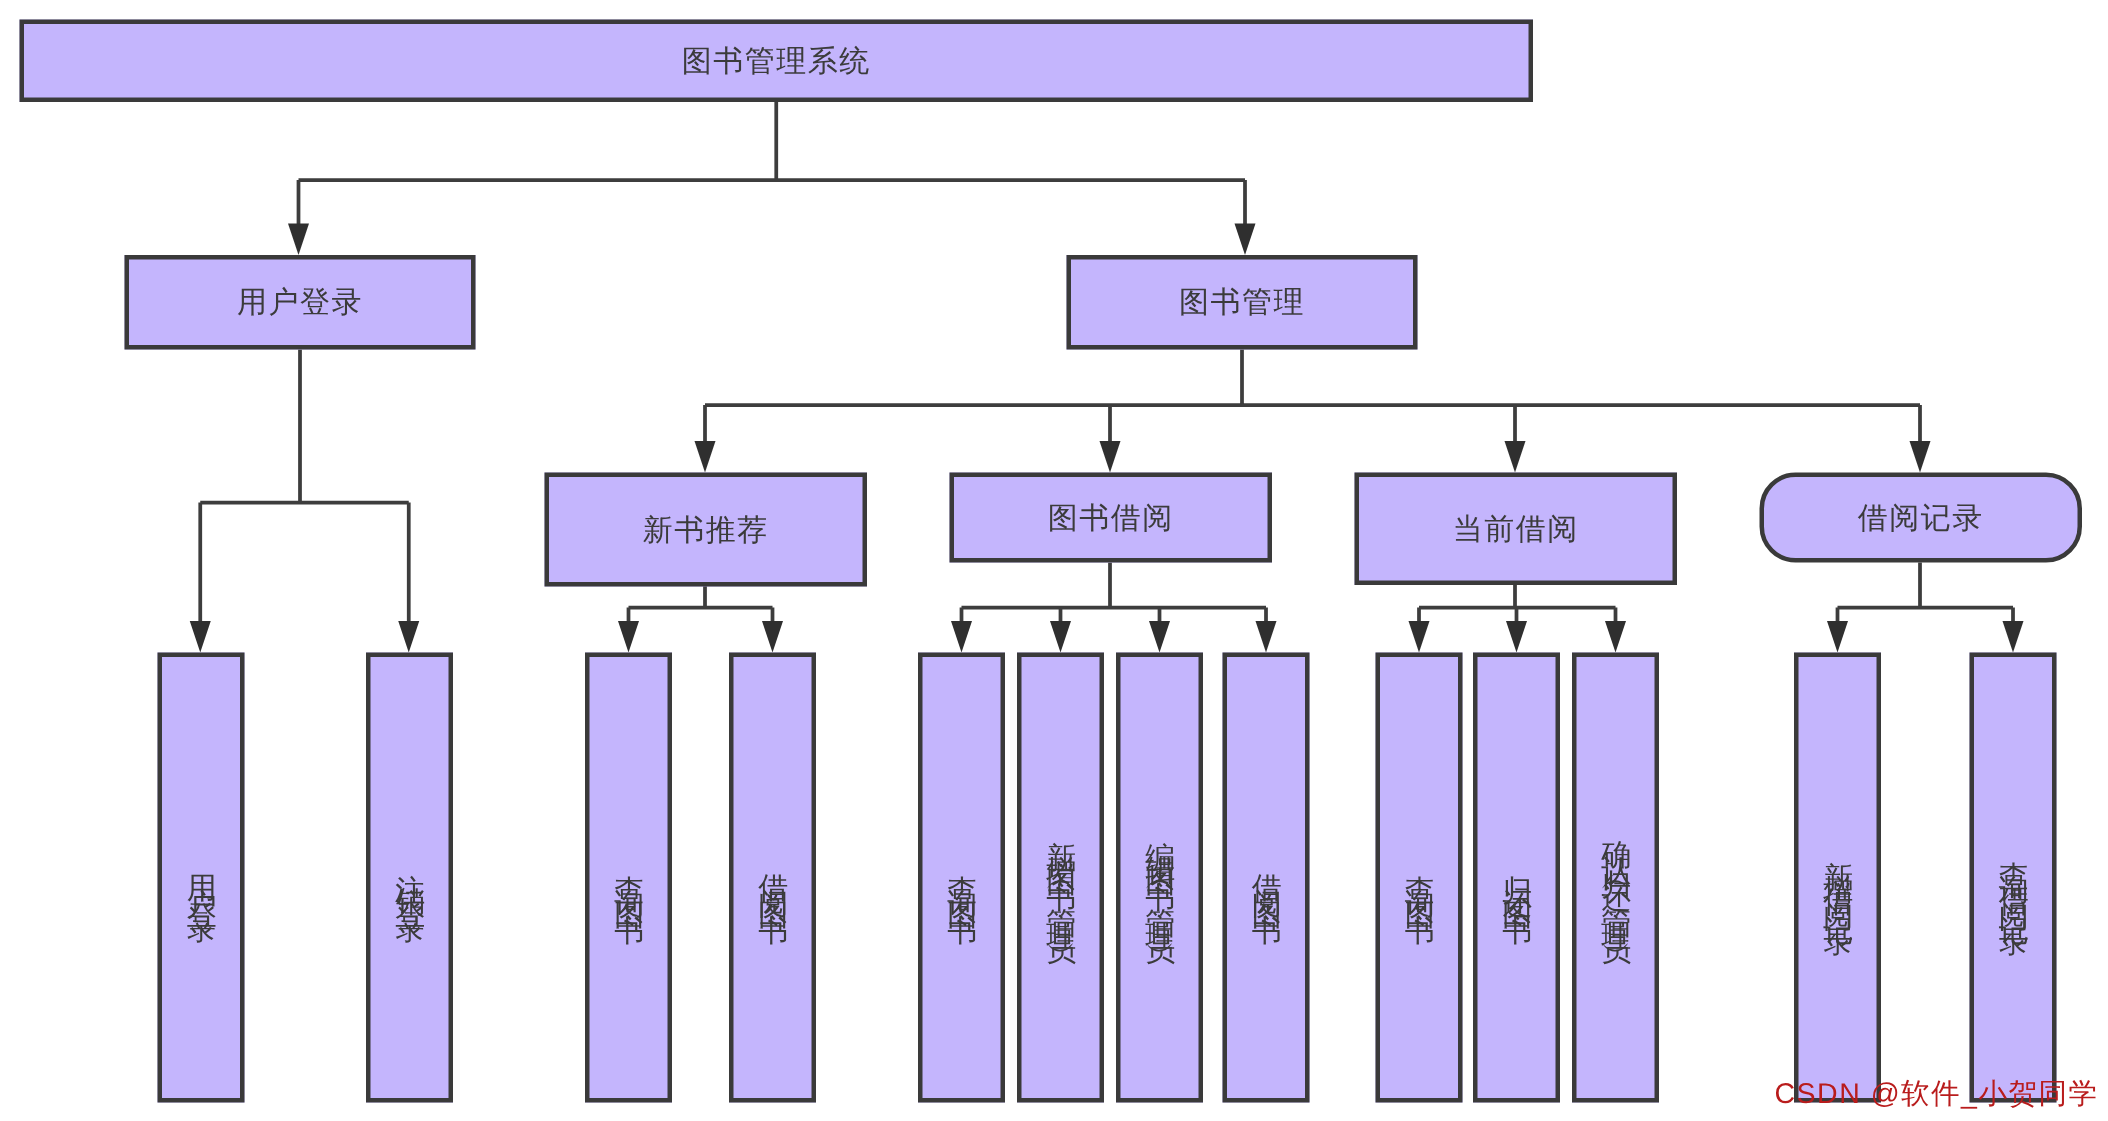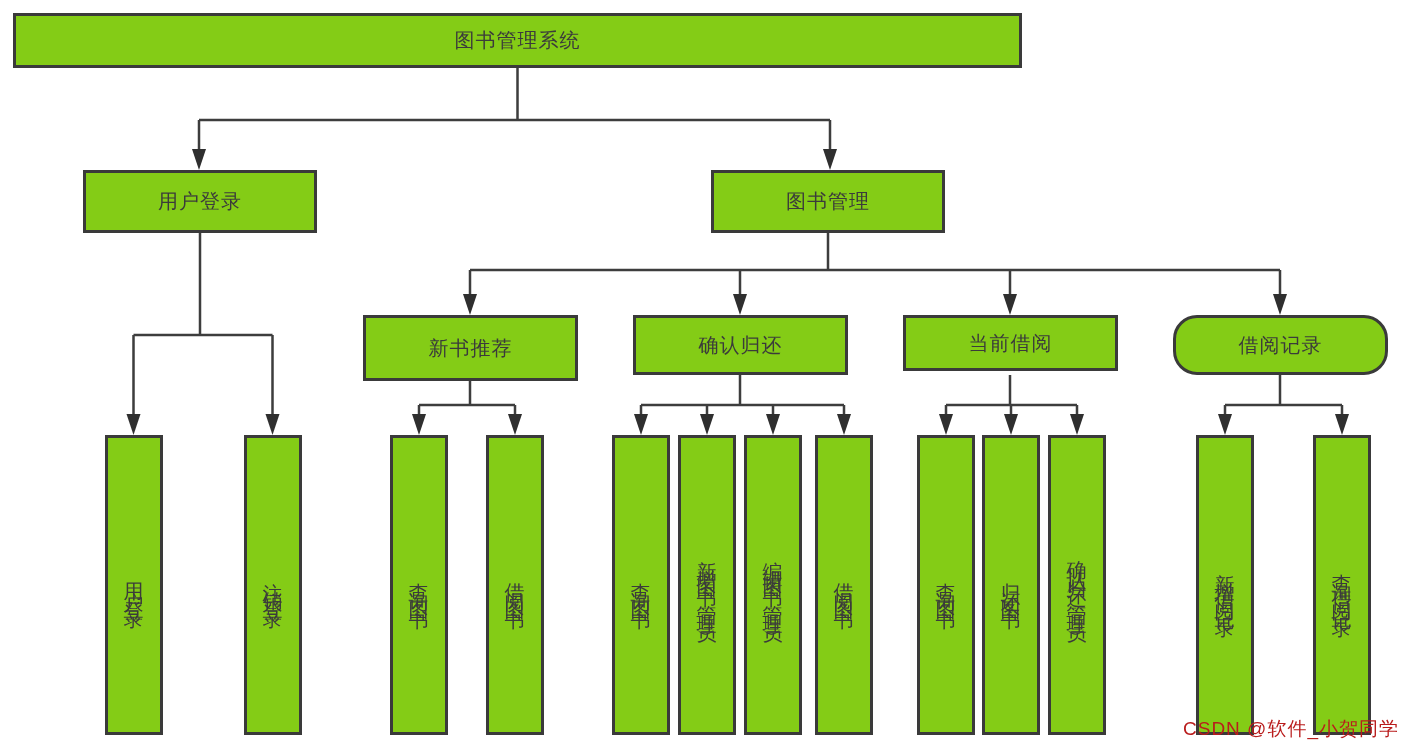--- a/index.html
+++ b/index.html
@@ -13,21 +13,21 @@
   }
   svg.wires {
     position: absolute;
     left: 0; top: 0;
     width: 1405px; height: 747px;
     z-index: 1;
   }
   .node {
     position: absolute;
     box-sizing: border-box;
-    background: #84cc16;
+    background: #c4b5fd;
     border: 3px solid #3a3a3a;
     display: flex;
     align-items: center;
     justify-content: center;
     z-index: 2;
     color: #3b3b3b;
   }
   .hnode {
     font-size: 20px;
     letter-spacing: 1px;
@@ -116,23 +116,23 @@
       <use href="#ah" x="1225" y="435"></use>
       <use href="#ah" x="1342" y="435"></use>
     </g>
   </svg>
 
   <div class="node hnode" style="left:13px; top:13px; width:1009px; height:55px;">图书管理系统</div>
 
   <div class="node hnode" style="left:83px; top:170px; width:234px; height:63px;">用户登录</div>
   <div class="node hnode" style="left:711px; top:170px; width:234px; height:63px;">图书管理</div>
 
-  <div class="node hnode" style="left:363px; top:315px; width:215px; height:66px;">新书推荐</div>
-  <div class="node hnode" style="left:633px; top:315px; width:215px; height:60px;">确认归还</div>
-  <div class="node hnode" style="left:903px; top:315px; width:215px; height:56px;">当前借阅</div>
+  <div class="node hnode" style="left:363px; top:315px; width:215px; height:76px;">新书推荐</div>
+  <div class="node hnode" style="left:633px; top:315px; width:215px; height:60px;">图书借阅</div>
+  <div class="node hnode" style="left:903px; top:315px; width:215px; height:75px;">当前借阅</div>
   <div class="node hnode" style="left:1173px; top:315px; width:215px; height:60px;border-radius:24px;">借阅记录</div>
 
   <div class="node vnode" style="left:105px; top:435px; width:58px; height:300px;">
     <span>用户登录</span>
   </div>
   <div class="node vnode" style="left:244px; top:435px; width:58px; height:300px;">
     <span>注销登录</span>
   </div>
 
   <div class="node vnode" style="left:390px; top:435px; width:58px; height:300px;">

